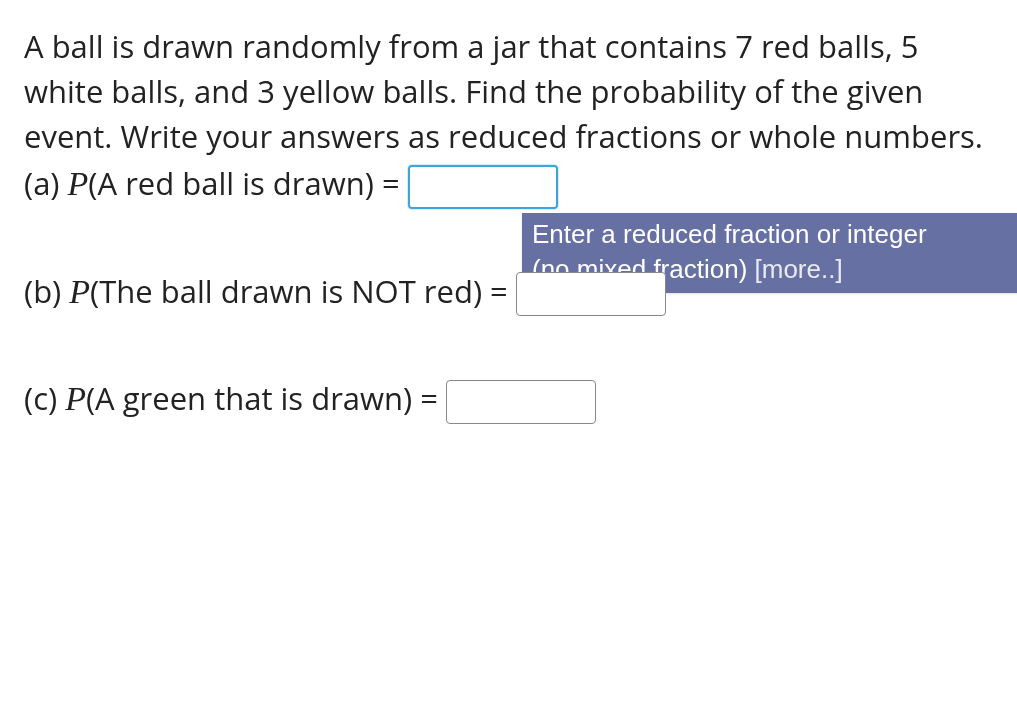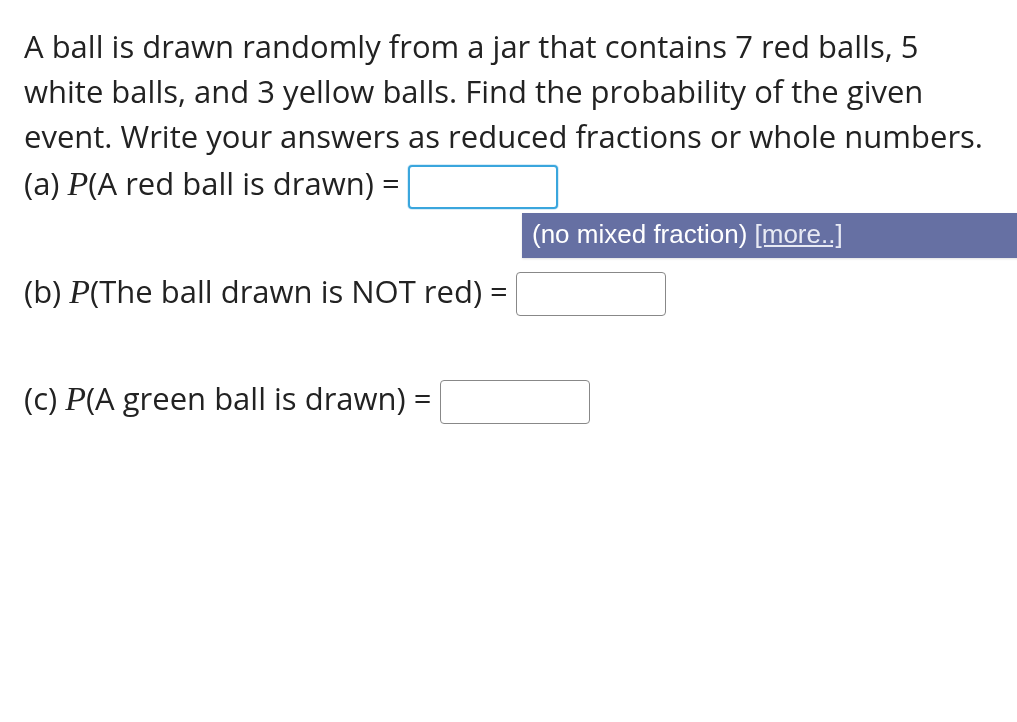--- a/index.html
+++ b/index.html
@@ -51,36 +51,36 @@
     font-size: 26px;
     line-height: 1.35;
     padding: 4px 10px 6px 10px;
     width: 500px;
     box-sizing: border-box;
     font-family: "Segoe UI", Arial, sans-serif;
     box-shadow: 0 1px 2px rgba(0,0,0,0.12);
   }
   .tooltip .more {
     color: #e8eaf4;
-    text-decoration: underline;
   }
 </style>
 </head>
 <body>
 
 <div class="intro">A ball is drawn randomly from a jar that contains 7 red balls, 5 white balls, and 3 yellow balls. Find the probability of the given event. Write your answers as reduced fractions or whole numbers.</div>
 
 <div class="part">
   <span>(a) </span><span class="pvar">P</span><span>(A red ball is drawn) = </span><input class="answer focused" type="text" value="" style="">
   <div class="tooltip">
+    <div>Enter a reduced fraction or integer</div>
     <div>
       <span>(no mixed fraction) </span><span class="more">[more..]</span>
     </div>
   </div>
 </div>
 
 <div class="part">
   <span>(b) </span><span class="pvar">P</span><span>(The ball drawn is NOT red) = </span><input class="answer" type="text" value="" style="">
 </div>
 
 <div class="part">
-  <span>(c) </span><span class="pvar">P</span><span>(A green ball is drawn) = </span><input class="answer" type="text" value="" style="">
+  <span>(c) </span><span class="pvar">P</span><span>(A green that is drawn) = </span><input class="answer" type="text" value="" style="">
 </div>
 
 </body></html>

